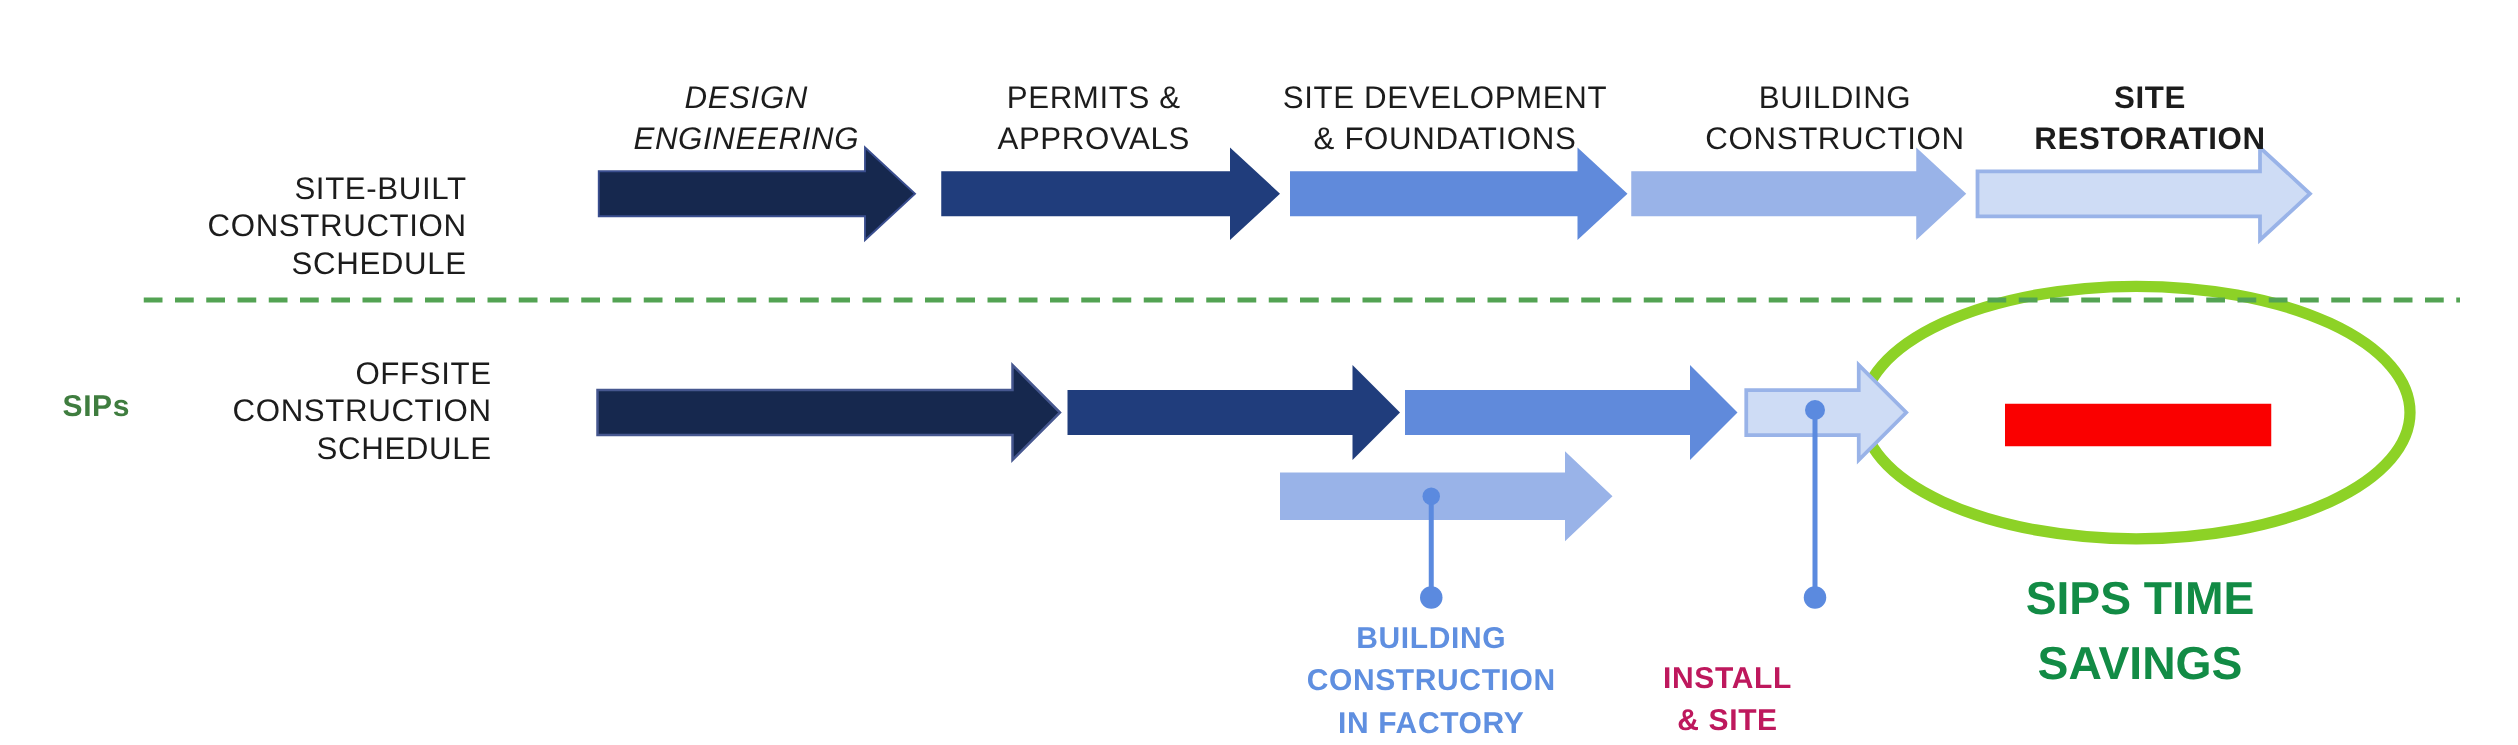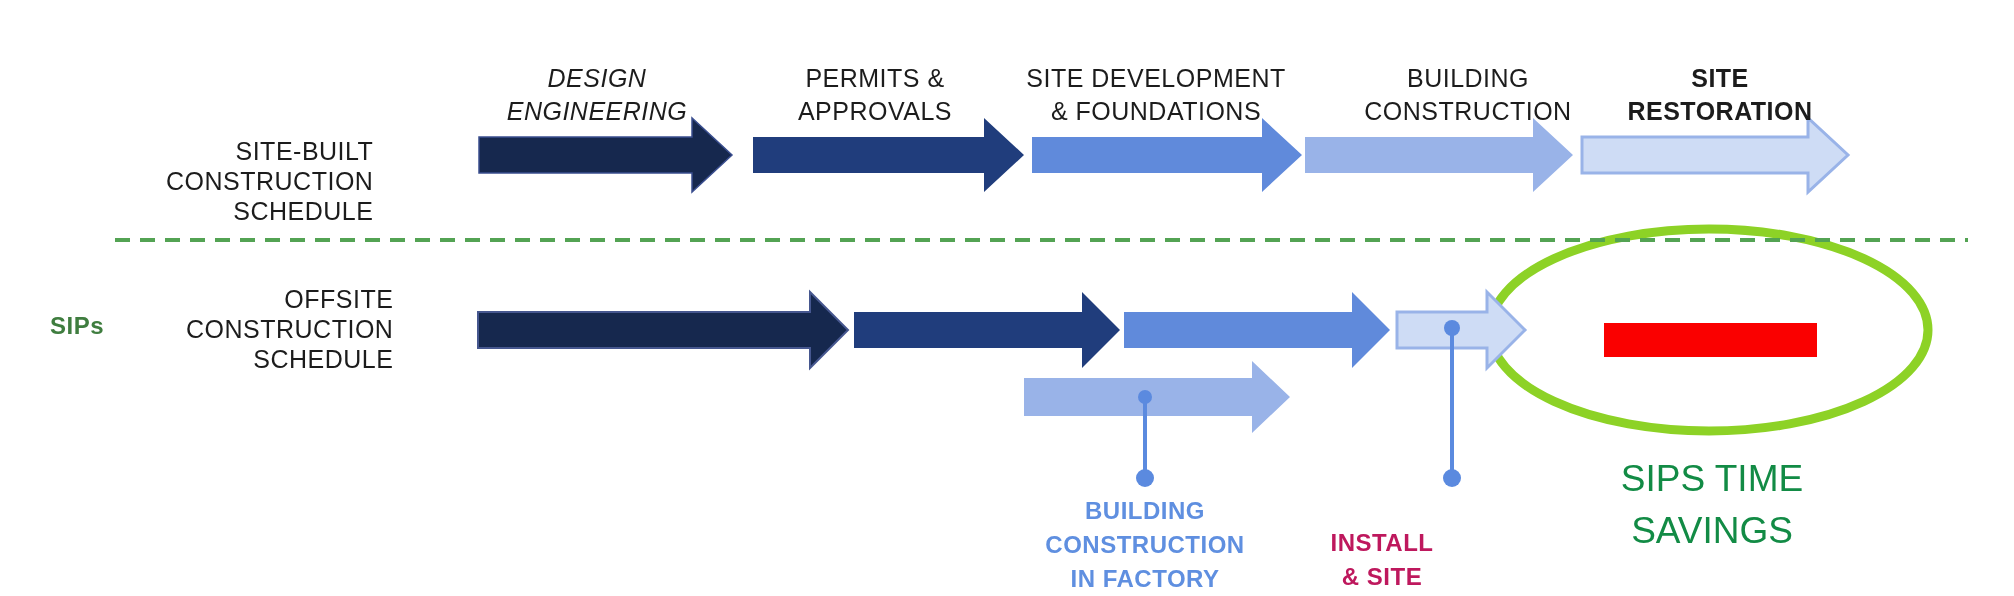--- a/index.html
+++ b/index.html
@@ -28,21 +28,21 @@
     color:#3F7D3F;
   }
   .callout {
     top:494px; width:360px; text-align:center;
     font-size:24px; font-weight:bold; line-height:34px; letter-spacing:0.5px;
   }
   .callout-factory { left:965px;  color:#5F8FE0; }
   .callout-install { left:1202px; color:#be185d;margin-top:32px; }
   .savings {
     left:1502px; top:453px; width:420px; text-align:center;
-    font-size:37px; font-weight:normal; line-height:52px;
+    font-size:37px; font-weight:bold; line-height:52px;
     color:#128B45;
   }
 </style>
 </head>
 <body>
 
 <div class="canvas">
 
   <svg width="2014" height="596" viewBox="0 0 2014 596" xmlns="http://www.w3.org/2000/svg">
 

